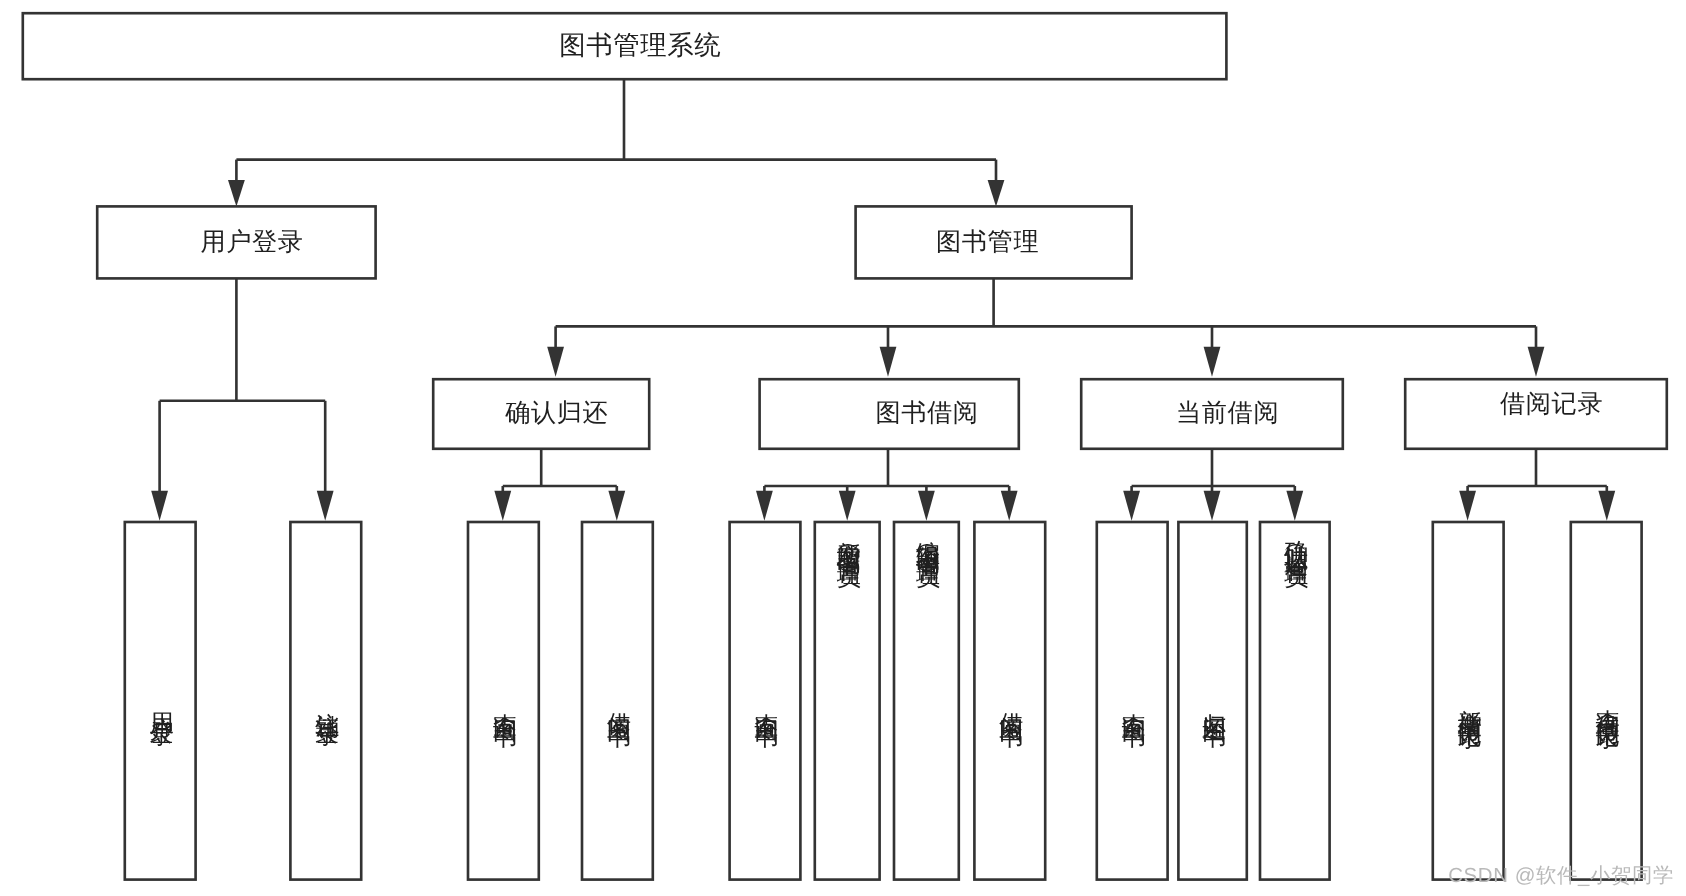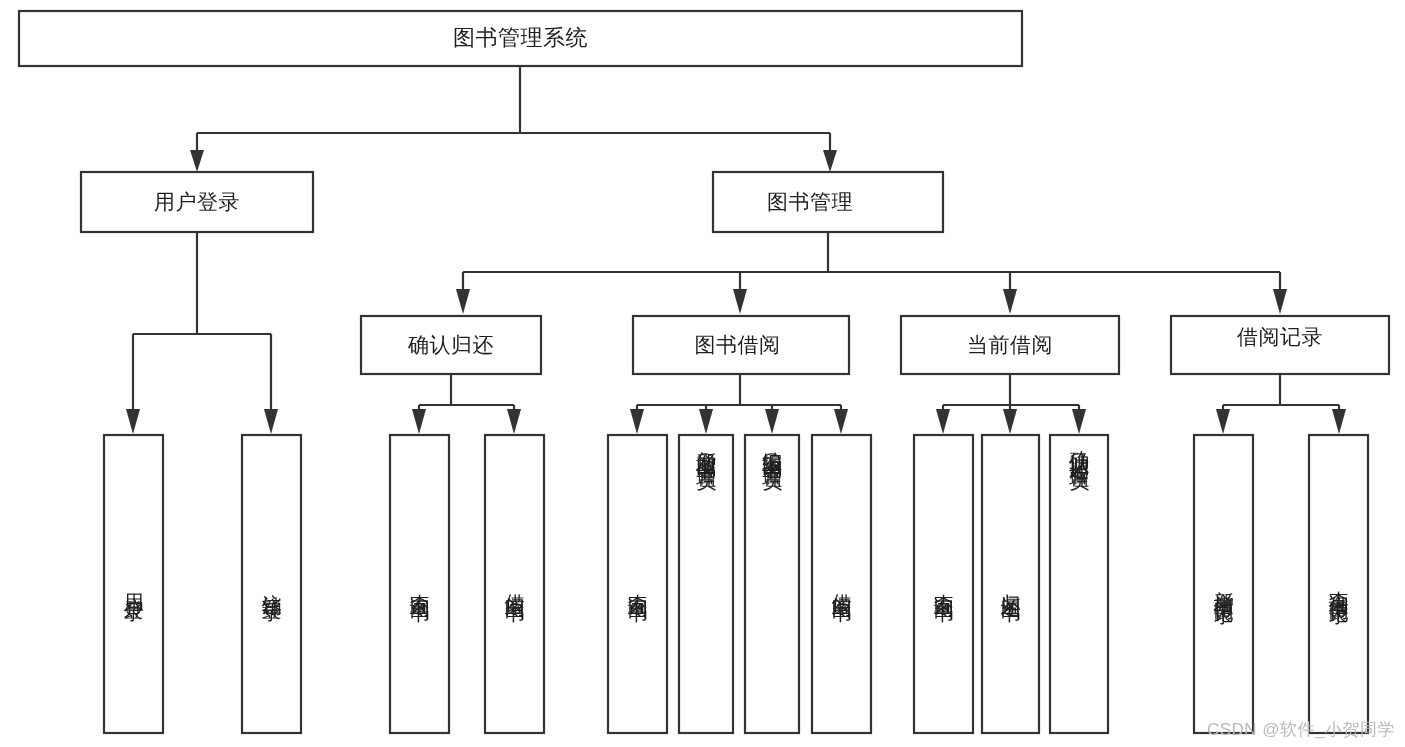--- a/index.html
+++ b/index.html
@@ -42,20 +42,21 @@
     position: absolute;
     display: flex;
     align-items: center;
     justify-content: center;
     color: #1f1f1f;
     font-size: 21px;
     line-height: 1.1;
     letter-spacing: 0.5px;
     white-space: nowrap;
     pointer-events: none;
+    padding-left: 13px;
   }
   .node-label-v {
     position: absolute;
     display: flex;
     align-items: center;
     justify-content: center;
     color: #1f1f1f;
     font-size: 20px;
     line-height: 1.08;
     pointer-events: none;
@@ -175,21 +176,21 @@
     <rect class="node-box" x="1309" y="435" width="59" height="298"></rect>
 
   </svg>
 
   <div class="node-label-h" style="left:19px; top:11px; width:1003px; height:55px; font-size:22px;">图书管理系统</div>
 
   <div class="node-label-h" style="left:81px; top:172px; width:232px; height:60px;">用户登录</div>
   <div class="node-label-h" style="left:713px; top:172px; width:194px; height:60px;">图书管理</div>
 
   <div class="node-label-h" style="left:361px; top:316px; width:180px; height:58px;">确认归还</div>
-  <div class="node-label-h" style="left:611px; top:316px; width:253px; height:58px;">图书借阅</div>
+  <div class="node-label-h" style="left:633px; top:316px; width:253px; height:58px;">图书借阅</div>
   <div class="node-label-h" style="left:901px; top:316px; width:218px; height:58px;">当前借阅</div>
   <div class="node-label-h" style="left:1171px; top:316px; width:218px; height:42px;">借阅记录</div>
 
   <div class="node-label-v" style="left:104px; top:435px; width:59px; height:298px;">
     <span>用户登录</span>
   </div>
   <div class="node-label-v" style="left:242px; top:435px; width:59px; height:298px;">
     <span>注销登录</span>
   </div>
 

